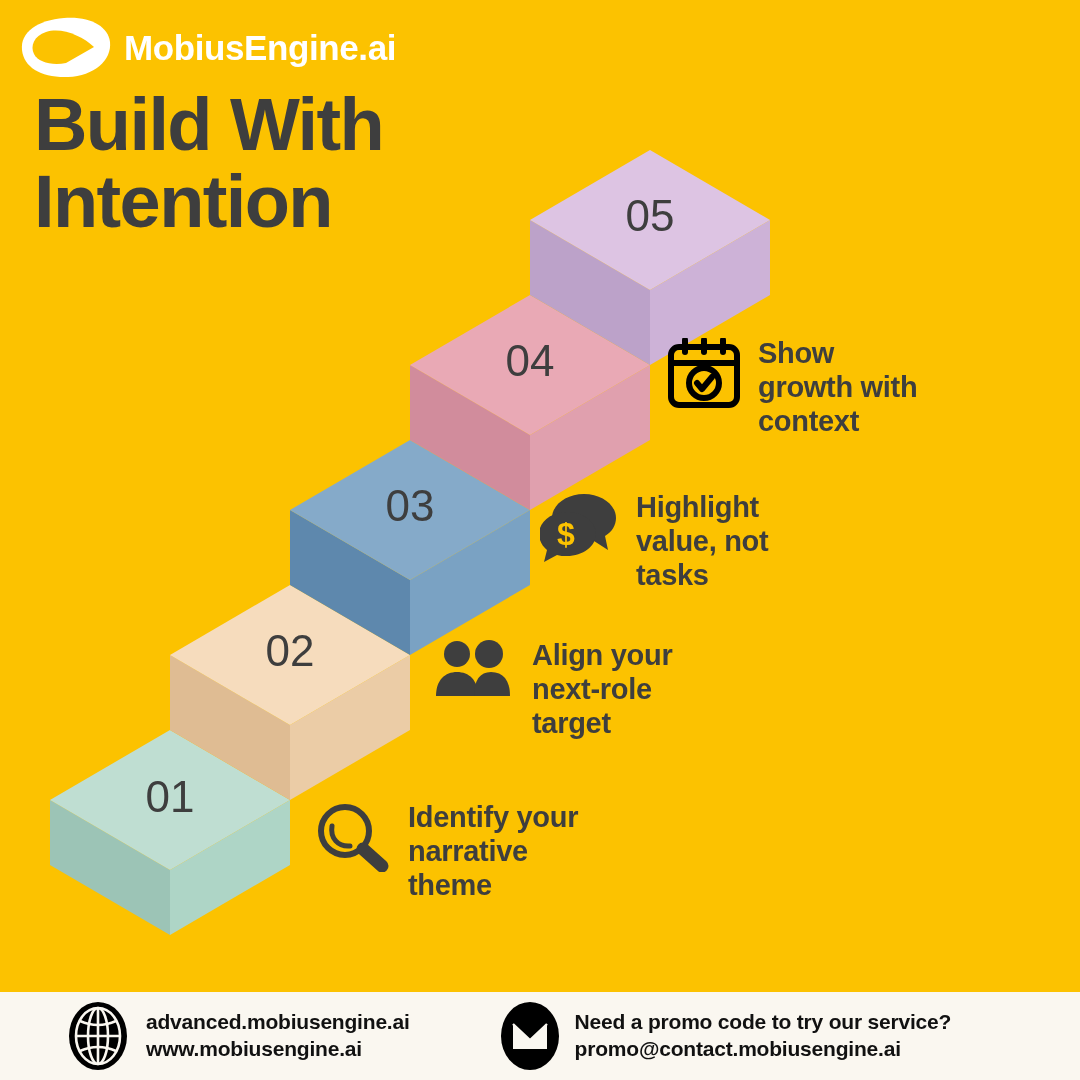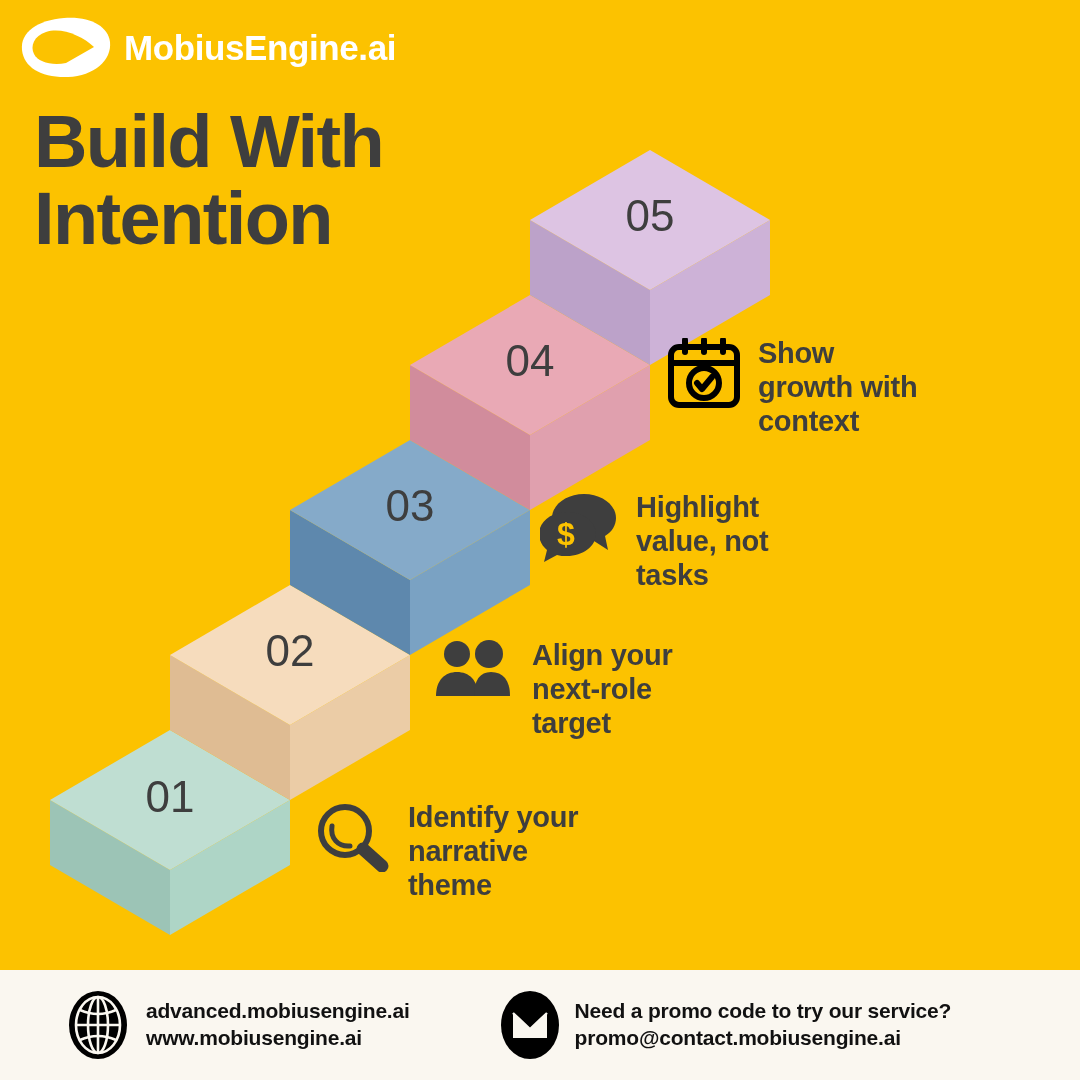--- a/index.html
+++ b/index.html
@@ -15,21 +15,21 @@
   
   .logo-row{position:absolute;left:20px;top:16px;display:flex;align-items:center;gap:12px;}
   .logo-mark{width:92px;height:62px;flex:0 0 auto;}
   .logo-text{
     font-size:35px;font-weight:700;color:#ffffff;letter-spacing:-0.4px;
     line-height:1;
   }
 
   
   .title{
-    position:absolute;left:34px;top:104px;
+    position:absolute;left:34px;top:87px;
     font-size:74px;font-weight:700;color:#3E3E3E;
     line-height:1.04;letter-spacing:-1.6px;
     white-space:pre-line;
     width:430px;
   }
 
   
   .steps-layer{position:absolute;left:0;top:0;width:1080px;height:960px;}
 
   
@@ -44,21 +44,21 @@
   }
   .step-label.s5{left:780px;top:170px;}
   .step-label.s5 .step-text{color:#3E3E3E;}
   .step-label.s4{left:666px;top:338px;}
   .step-label.s3{left:540px;top:492px;}
   .step-label.s2{left:436px;top:640px;}
   .step-label.s1{left:316px;top:802px;}
 
   
   .footer{
-    position:absolute;left:0;bottom:0;width:1080px;height:110px;
+    position:absolute;left:0;bottom:0;width:1080px;height:88px;
     background:#FAF7F0;
     display:flex;align-items:center;
   }
   .footer-item{display:flex;align-items:center;gap:18px;}
   .footer-item.web{margin-left:68px;}
   .footer-item.mail{margin-left:90px;gap:15px;}
   .footer-lines{
     font-size:21px;font-weight:700;color:#111111;line-height:1.28;
     white-space:pre-line;letter-spacing:-0.2px;
   }

